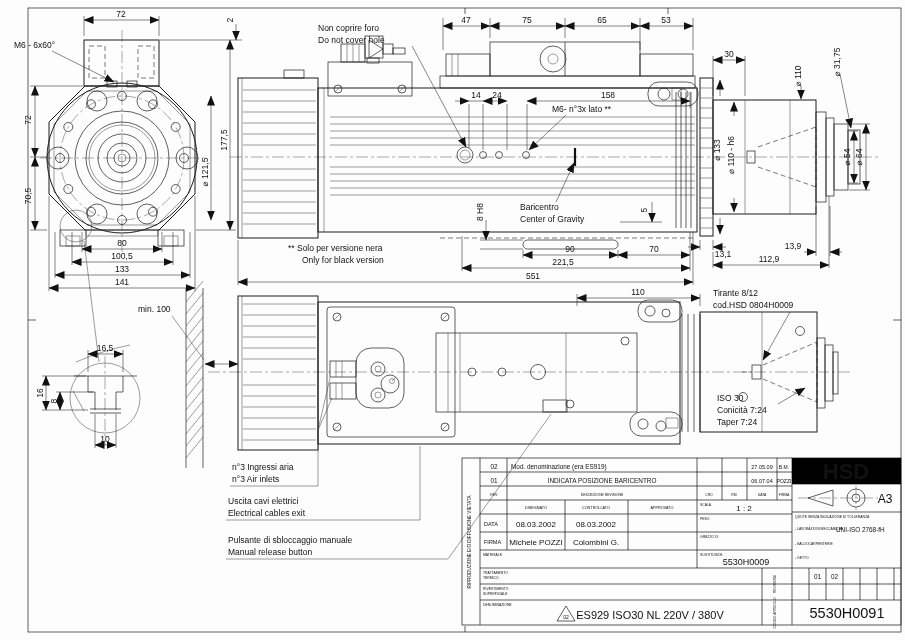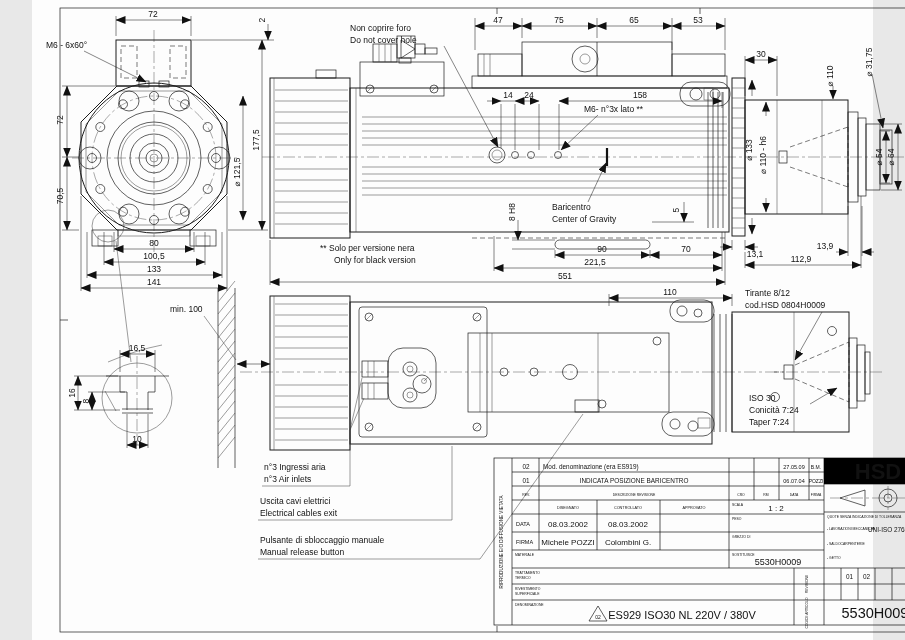--- a/index.html
+++ b/index.html
@@ -1,16 +1,16 @@
 <!DOCTYPE html>
 <html><head>
 <meta charset="utf-8">
 <style>
   html,body{margin:0;padding:0;background:#e8e8e8}
-  #sheet{width:841px;height:640px;background:#fdfdfd;position:relative;margin:0 auto}
+  #sheet{width:905px;height:640px;background:#fdfdfd;position:relative;margin:0 auto}
   svg{display:block}
   svg text{font-family:"Liberation Sans",sans-serif;fill:#111}
   .d{font-size:8.5px}
   .tm{text-anchor:middle}
   .o{fill:none;stroke:#1c1c1c;stroke-width:1}
   .o7{fill:none;stroke:#1c1c1c;stroke-width:.7}
   .th{fill:none;stroke:#3a3a3a;stroke-width:.5}
   .dl{fill:none;stroke:#222;stroke-width:.55}
   .cl{fill:none;stroke:#555;stroke-width:.5;stroke-dasharray:12 3 3 3}
   .hd{fill:none;stroke:#222;stroke-width:.6;stroke-dasharray:5 3}

